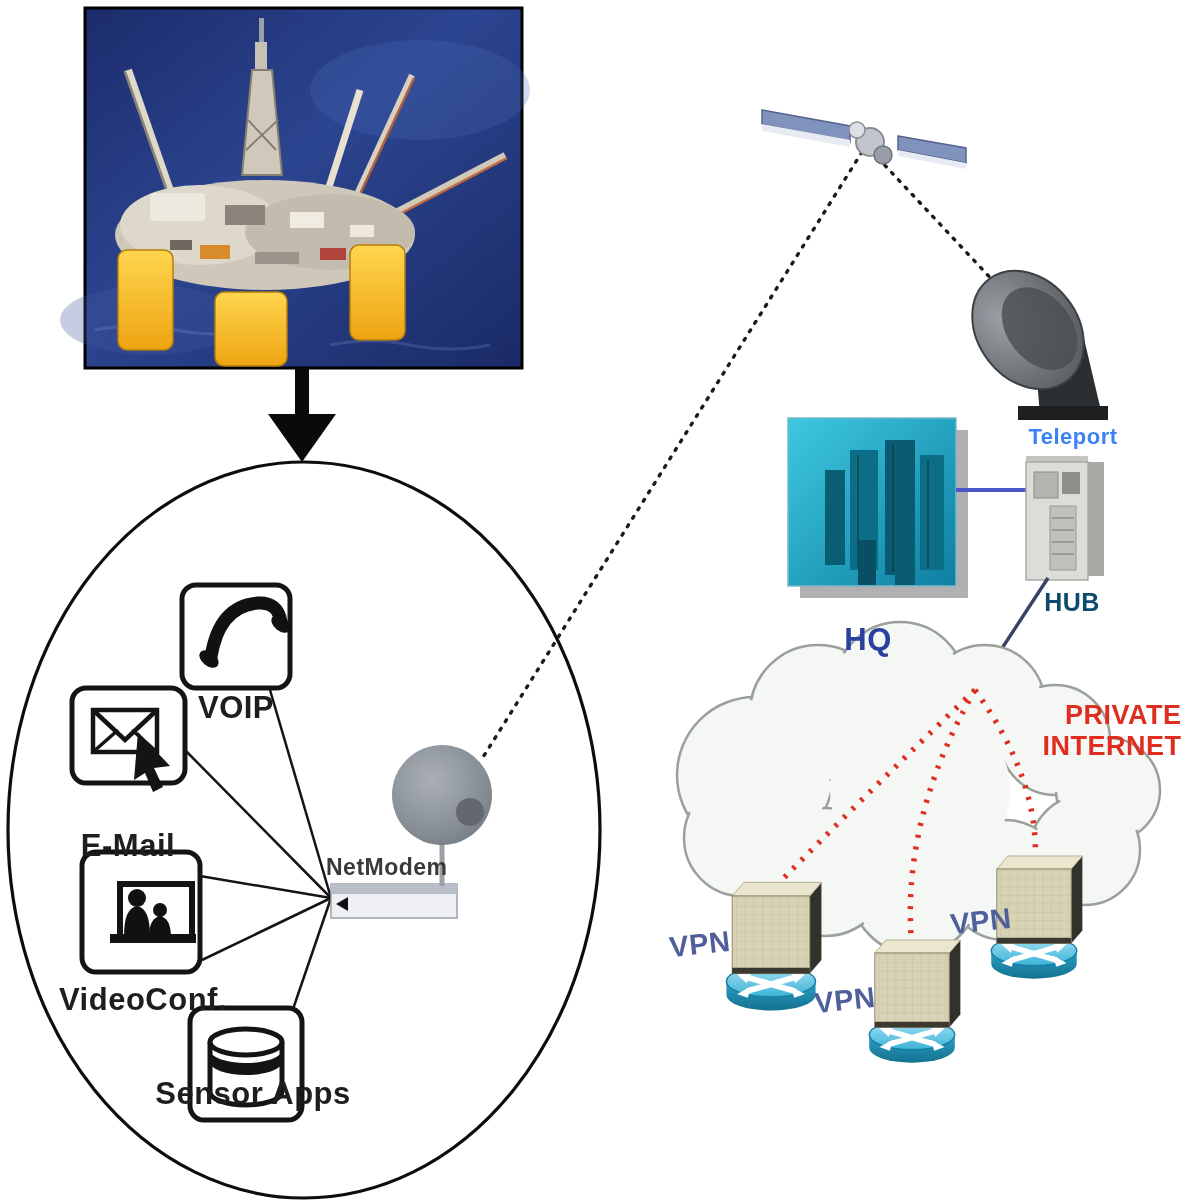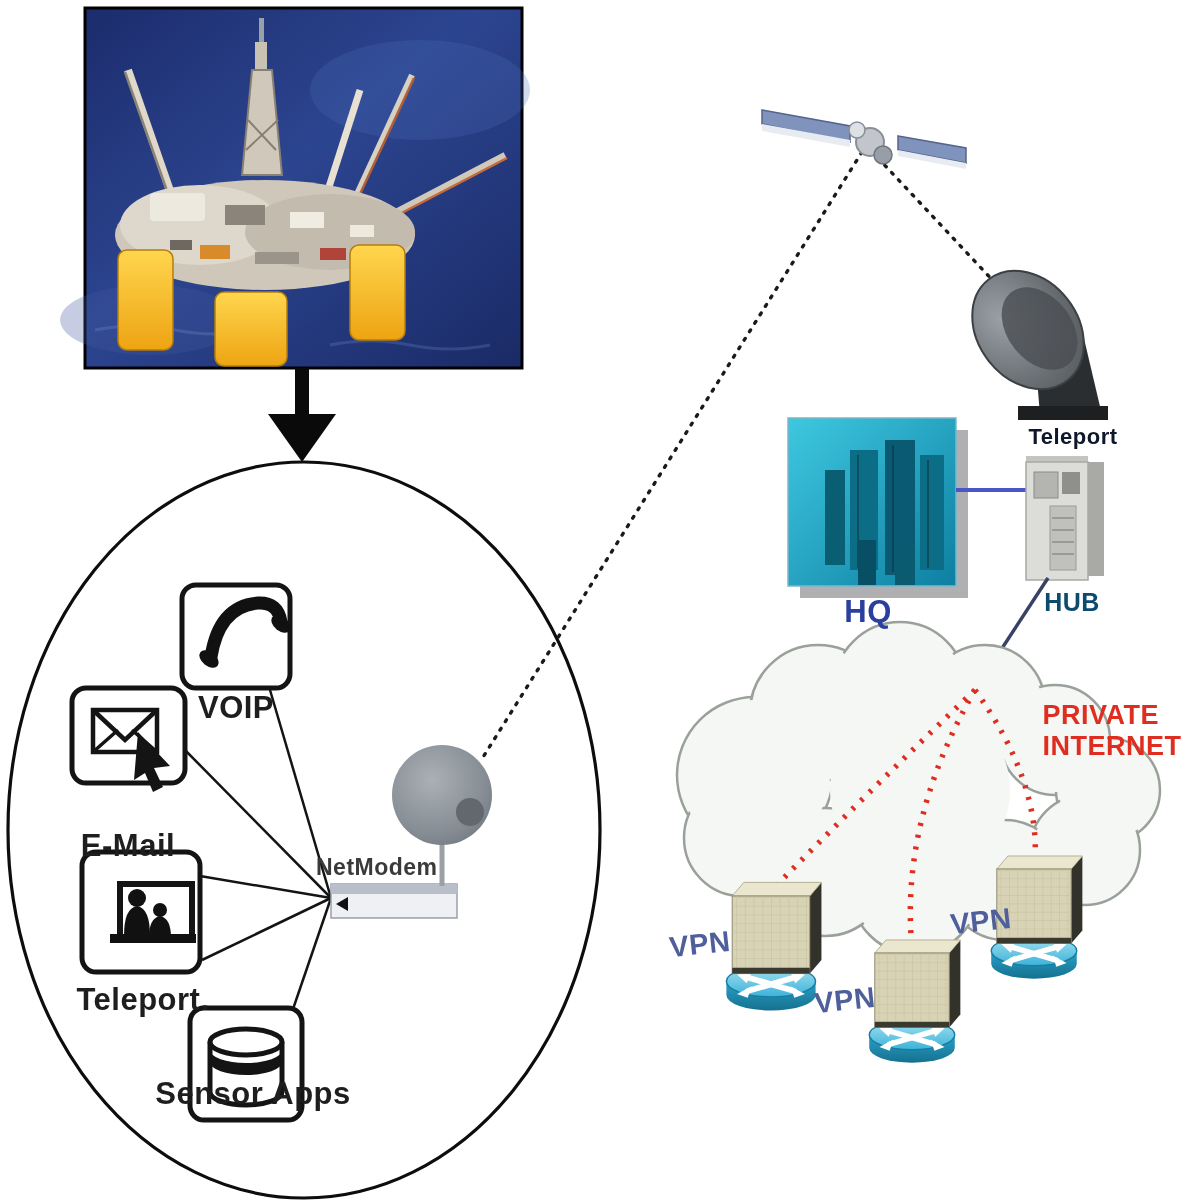--- a/index.html
+++ b/index.html
@@ -3,24 +3,24 @@
 <meta charset="utf-8">
 <style>
   html,body{margin:0;padding:0;background:#fff;}
   #canvas{position:relative;width:1200px;height:1200px;background:#fff;overflow:hidden;
           font-family:"Liberation Sans",sans-serif;}
   #art{position:absolute;left:0;top:0;width:1200px;height:1200px;}
   .label{position:absolute;font-weight:bold;color:#1c1c1c;white-space:nowrap;
          transform:translateX(-50%);letter-spacing:.5px;}
   .app-label{font-size:31px;color:#1e1e1e;}
   .netmodem{transform:none;font-size:23px;color:#3a3a3a;}
-  .teleport{font-size:22px;color:#0f172a;}
-  .hq{font-size:31px;color:#2a3f9e;}
+  .teleport{font-size:22px;color:#3b82f6;}
+  .hq{font-size:31px;color:#2a3f9e;margin-top:28px;}
   .hub{font-size:25px;color:#0c4a6e;}
-  .private{font-size:27px;color:#df2e20;text-align:left;line-height:1.15;}
+  .private{font-size:27px;color:#df2e20;text-align:right;line-height:1.15;}
   .vpn{font-size:29px;color:#4f5f9c;transform:translateX(-50%) rotate(-6deg);}
 </style>
 </head>
 <body>
 
 <div id="canvas">
 
 <svg id="art" viewBox="0 0 1200 1200">
   <defs>
     <linearGradient id="og" x1="0" y1="0" x2="1" y2="1">
@@ -263,23 +263,23 @@
     <path d="M975,690 Q1040,780 1035,862"></path>
   </g>
 
   <use href="#vpn-unit" transform="translate(771,993) scale(0.97)"></use>
   <use href="#vpn-unit" transform="translate(912,1046) scale(0.93)"></use>
   <use href="#vpn-unit" transform="translate(1034,962) scale(0.93)"></use>
 </svg>
 
 <div class="label app-label" style="left:236px;top:690px">VOIP</div>
 <div class="label app-label" style="left:128px;top:828px">E-Mail</div>
-<div class="label app-label" style="left:143px;top:982px">Teleport.</div>
+<div class="label app-label" style="left:143px;top:982px">VideoConf.</div>
 <div class="label app-label" style="left:253px;top:1076px">Sensor Apps</div>
-<div class="label netmodem" style="left:316px;top:854px">NetModem</div>
+<div class="label netmodem" style="left:326px;top:854px">NetModem</div>
 
 <div class="label teleport" style="left:1073px;top:424px">Teleport</div>
 <div class="label hq" style="left:868px;top:594px">HQ</div>
 <div class="label hub" style="left:1072px;top:588px">HUB</div>
 
 <div class="label private" style="left:1112px;top:700px">
   <div>PRIVATE</div>
   <div>INTERNET</div>
 </div>
 

